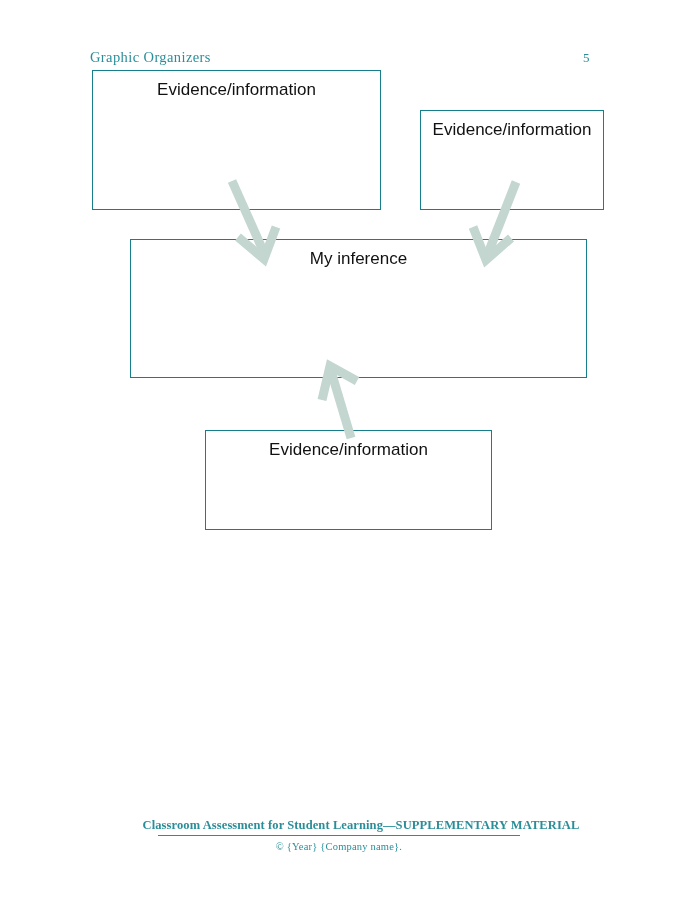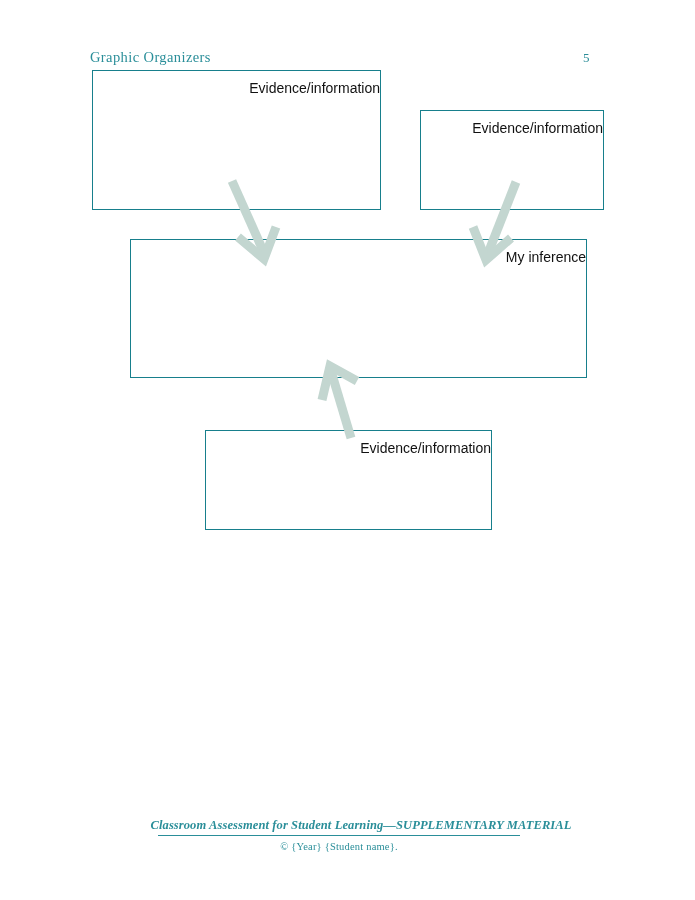--- a/index.html
+++ b/index.html
@@ -44,23 +44,23 @@
     position: absolute;
     box-sizing: border-box;
     border: 1.4px solid #177f8c;
     background: transparent;
   }
   .box-label {
     position: absolute;
     left: 0;
     right: 0;
     top: 9px;
-    text-align: right;
+    text-align: center;
     font-family: "Liberation Sans", sans-serif;
-    font-size: 14px;
+    font-size: 17px;
     color: #111111;
     line-height: 1.2;
   }
 
   #box-evidence-1 { left: 92px;  top: 70px;  width: 289px; height: 140px; }
   #box-evidence-2 { left: 420px; top: 110px; width: 184px; height: 100px; }
   #box-inference  { left: 118px; top: 239px; width: 457px; height: 139px; margin-left: 12px; }
   #box-evidence-3 { left: 205px; top: 430px; width: 287px; height: 100px; }
 
   #box-inference .box-label { top: 9px; }
@@ -78,21 +78,20 @@
   
   #footer {
     position: absolute;
     left: 0;
     right: 0;
     top: 818px;
     text-align: center;
   }
   #footer-title {
     font-family: "Liberation Serif", serif;
-    font-style: italic;
     font-weight: bold;
     font-size: 12.5px;
     color: #2a8e99;
     letter-spacing: 0.1px;
     white-space: nowrap;
     margin-left: 44px;
   }
   #footer-rule {
     width: 362px;
     height: 1px;
@@ -150,16 +149,16 @@
       <g>
         <path d="M351,438 L331,371" stroke="#c3d6d0" stroke-width="9" stroke-linecap="butt" fill="none"></path>
         <path d="M322,400 L330,366 L357,381" stroke="#c3d6d0" stroke-width="9" stroke-linecap="butt" stroke-linejoin="miter" fill="none"></path>
       </g>
     </svg>
   </div>
 
   <div id="footer">
     <div id="footer-title">Classroom Assessment for Student Learning—SUPPLEMENTARY MATERIAL</div>
     <div id="footer-rule"></div>
-    <div id="footer-copyright">© {Year} {Student name}.</div>
+    <div id="footer-copyright">© {Year} {Company name}.</div>
   </div>
 
 </div>
 
 </body></html>

